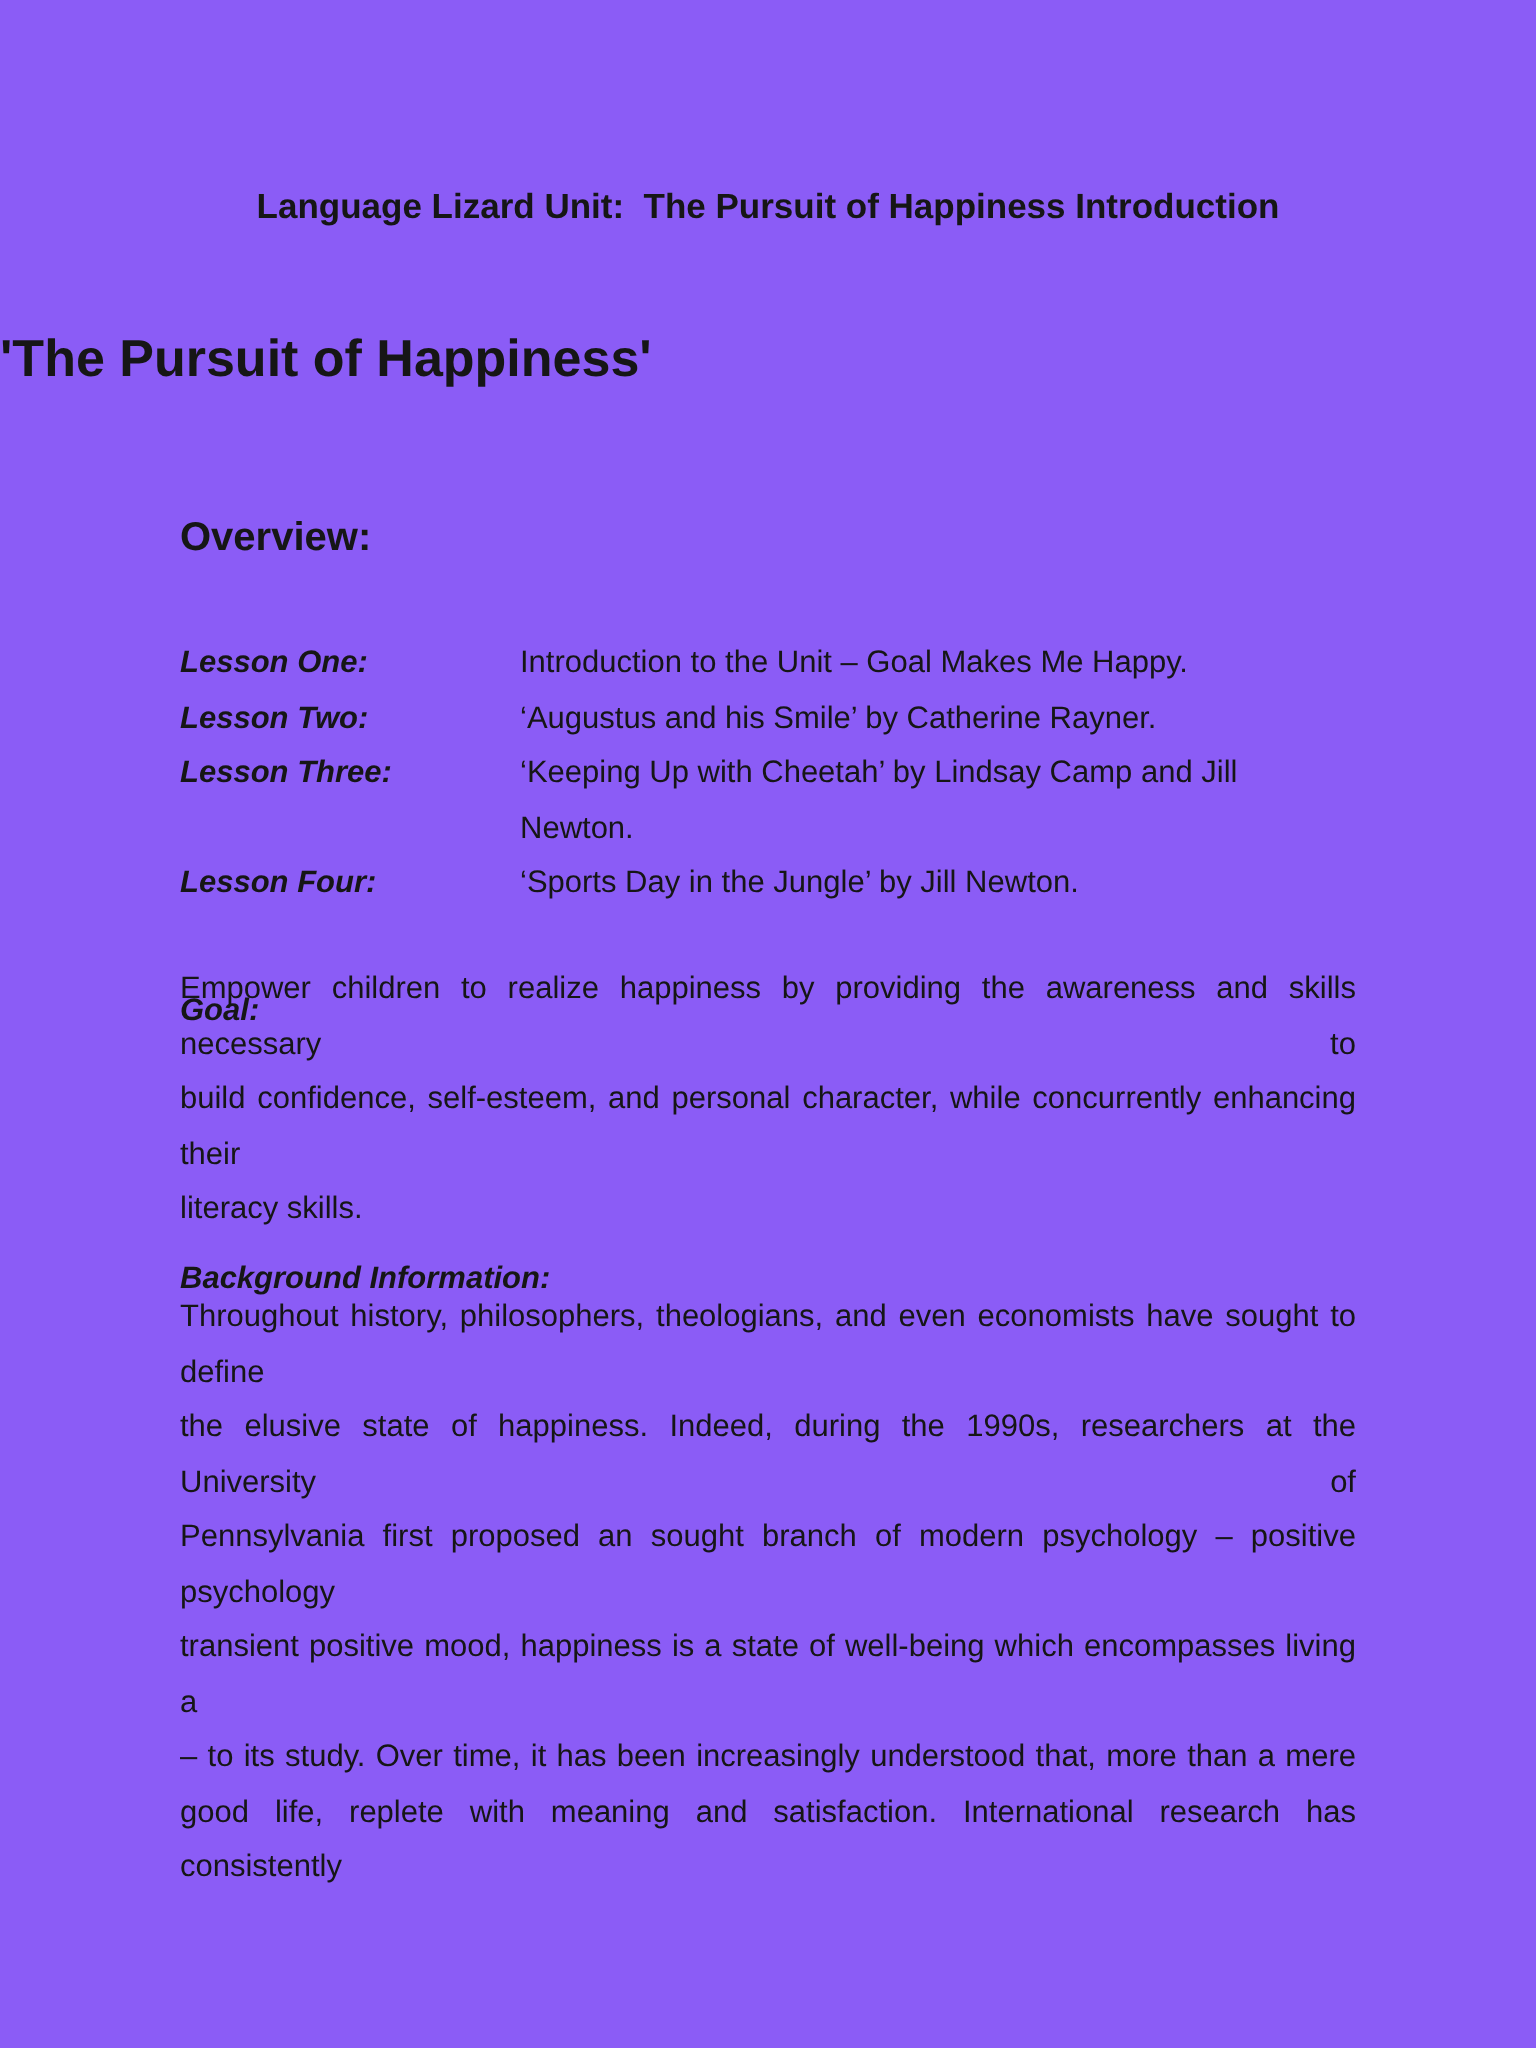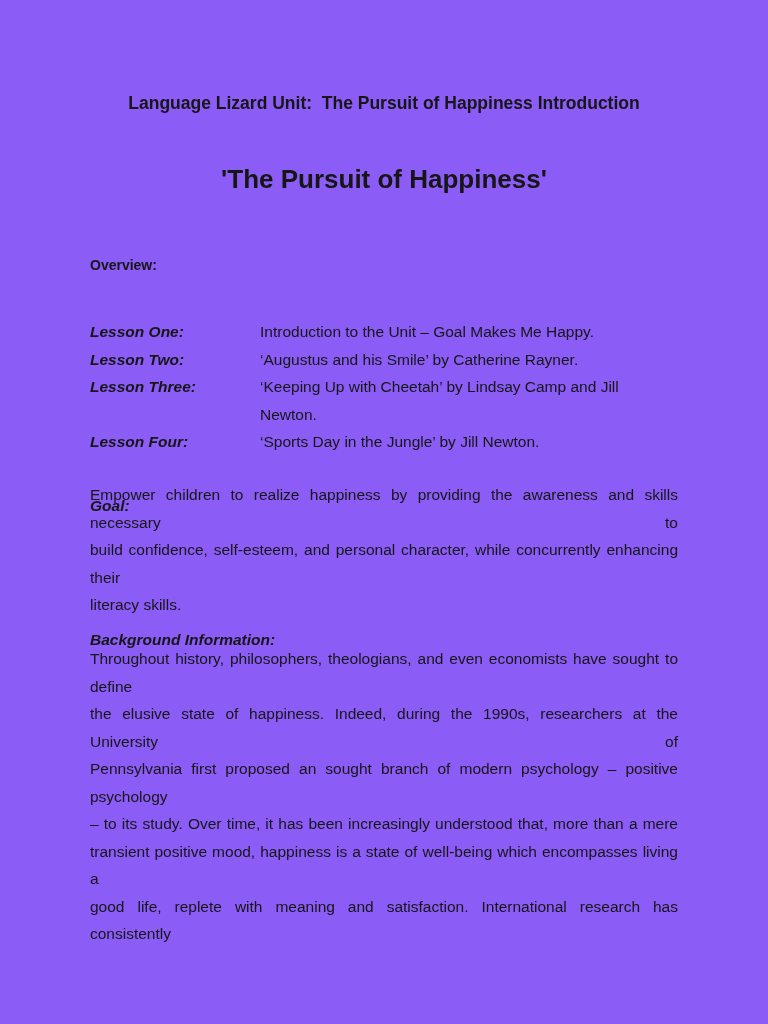--- a/index.html
+++ b/index.html
@@ -25,31 +25,30 @@
     font-size: 17.5px;
     font-weight: bold;
     white-space: pre-wrap;
     line-height: 1.3;
   }
   .doc-title {
     position: absolute;
     top: 163px;
     left: 0;
     width: 768px;
-    text-align: center;
     font-size: 26px;
     font-weight: bold;
     line-height: 1.3;
   }
   .overview-heading {
     position: absolute;
     top: 256px;
     left: 90px;
     width: 588px;
-    font-size: 14px;
+    font-size: 20px;
     font-weight: bold;
     line-height: 1.3;
   }
   .lesson-list {
     position: absolute;
     top: 318px;
     left: 90px;
     width: 588px;
     font-size: 15.5px;
     line-height: 27.5px;
@@ -133,18 +132,18 @@
     <div class="jline">build confidence, self-esteem, and personal character, while concurrently enhancing their</div>
     <div class="jline last">literacy skills.</div>
   </div>
 
   <div class="sub-heading bg-heading">Background Information:</div>
 
   <div class="para bg-para">
     <div class="jline">Throughout history, philosophers, theologians, and even economists have sought to define</div>
     <div class="jline">the elusive state of happiness. Indeed, during the 1990s, researchers at the University of</div>
     <div class="jline">Pennsylvania first proposed an sought branch of modern psychology – positive psychology</div>
+    <div class="jline">transient positive mood, happiness is a state of well-being which encompasses living a</div>
     <div class="jline">– to its study. Over time, it has been increasingly understood that, more than a mere</div>
-    <div class="jline">transient positive mood, happiness is a state of well-being which encompasses living a</div>
     <div class="jline">good life, replete with meaning and satisfaction. International research has consistently</div>
   </div>
 
 </div>
 
 </body></html>

